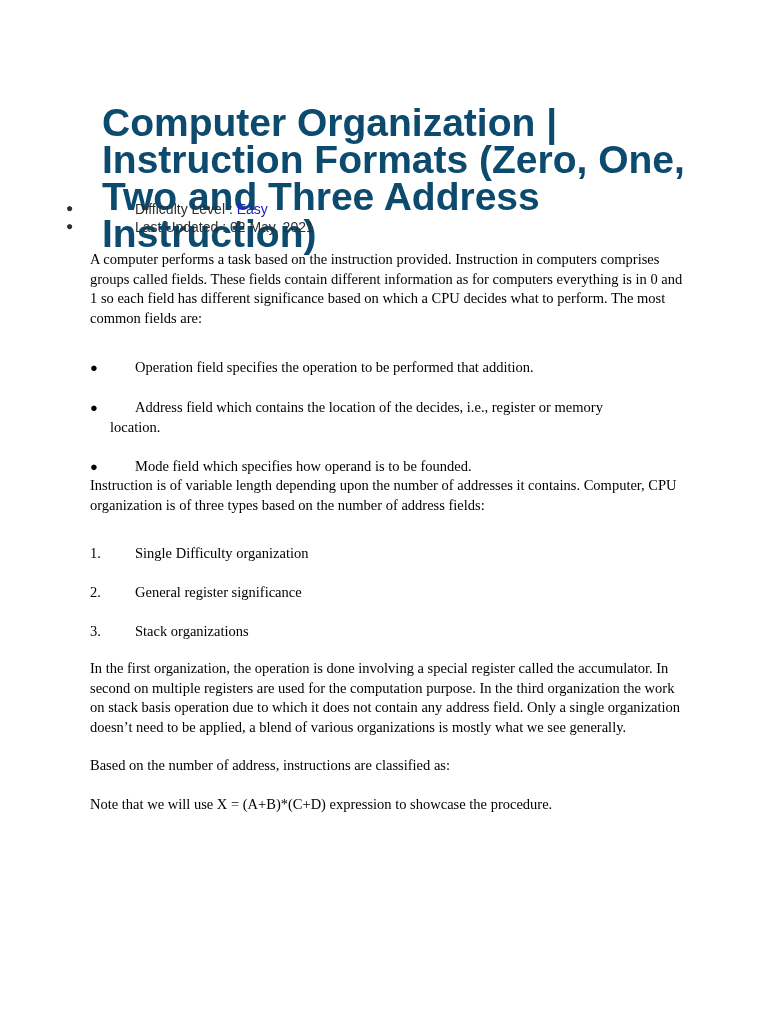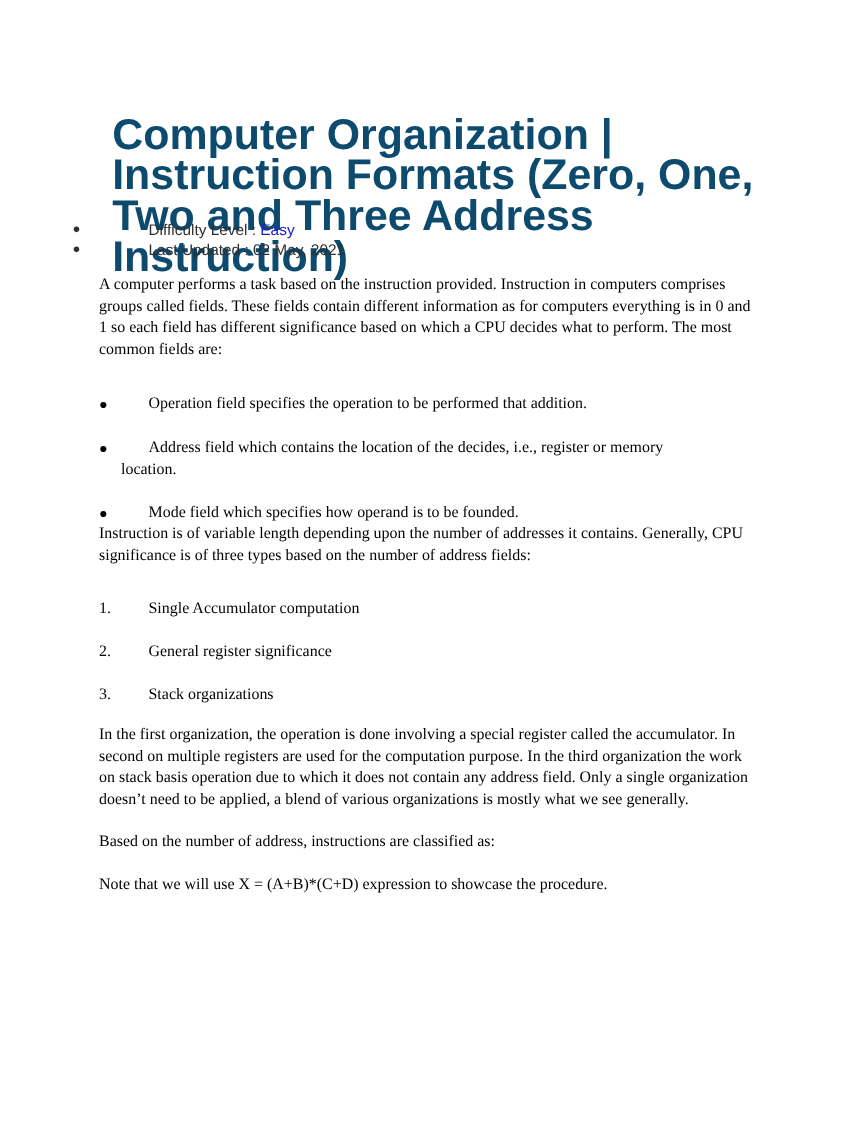--- a/index.html
+++ b/index.html
@@ -51,25 +51,25 @@
   <div class="li serif" style="top:398px;">
     <span class="b">●</span>
     <span class="t">Address field which contains the location of the decides, i.e., register or memory</span>
     <span class="wrap">location.</span>
   </div>
   <div class="li serif" style="top:457px;">
     <span class="b">●</span>
     <span class="t">Mode field which specifies how operand is to be founded.</span>
   </div>
 
-  <p class="para serif" style="top:476px;">Instruction is of variable length depending upon the number of addresses it contains. Generally, CPU significance is of three types based on the number of address fields:</p>
+  <p class="para serif" style="top:476px;">Instruction is of variable length depending upon the number of addresses it contains. Computer, CPU organization is of three types based on the number of address fields:</p>
 
   <div class="ol serif" style="top:544px;">
     <span class="n">1.</span>
-    <span class="t">Single Accumulator computation</span>
+    <span class="t">Single Difficulty organization</span>
   </div>
   <div class="ol serif" style="top:583px;">
     <span class="n">2.</span>
     <span class="t">General register significance</span>
   </div>
   <div class="ol serif" style="top:622px;">
     <span class="n">3.</span>
     <span class="t">Stack organizations</span>
   </div>
 

